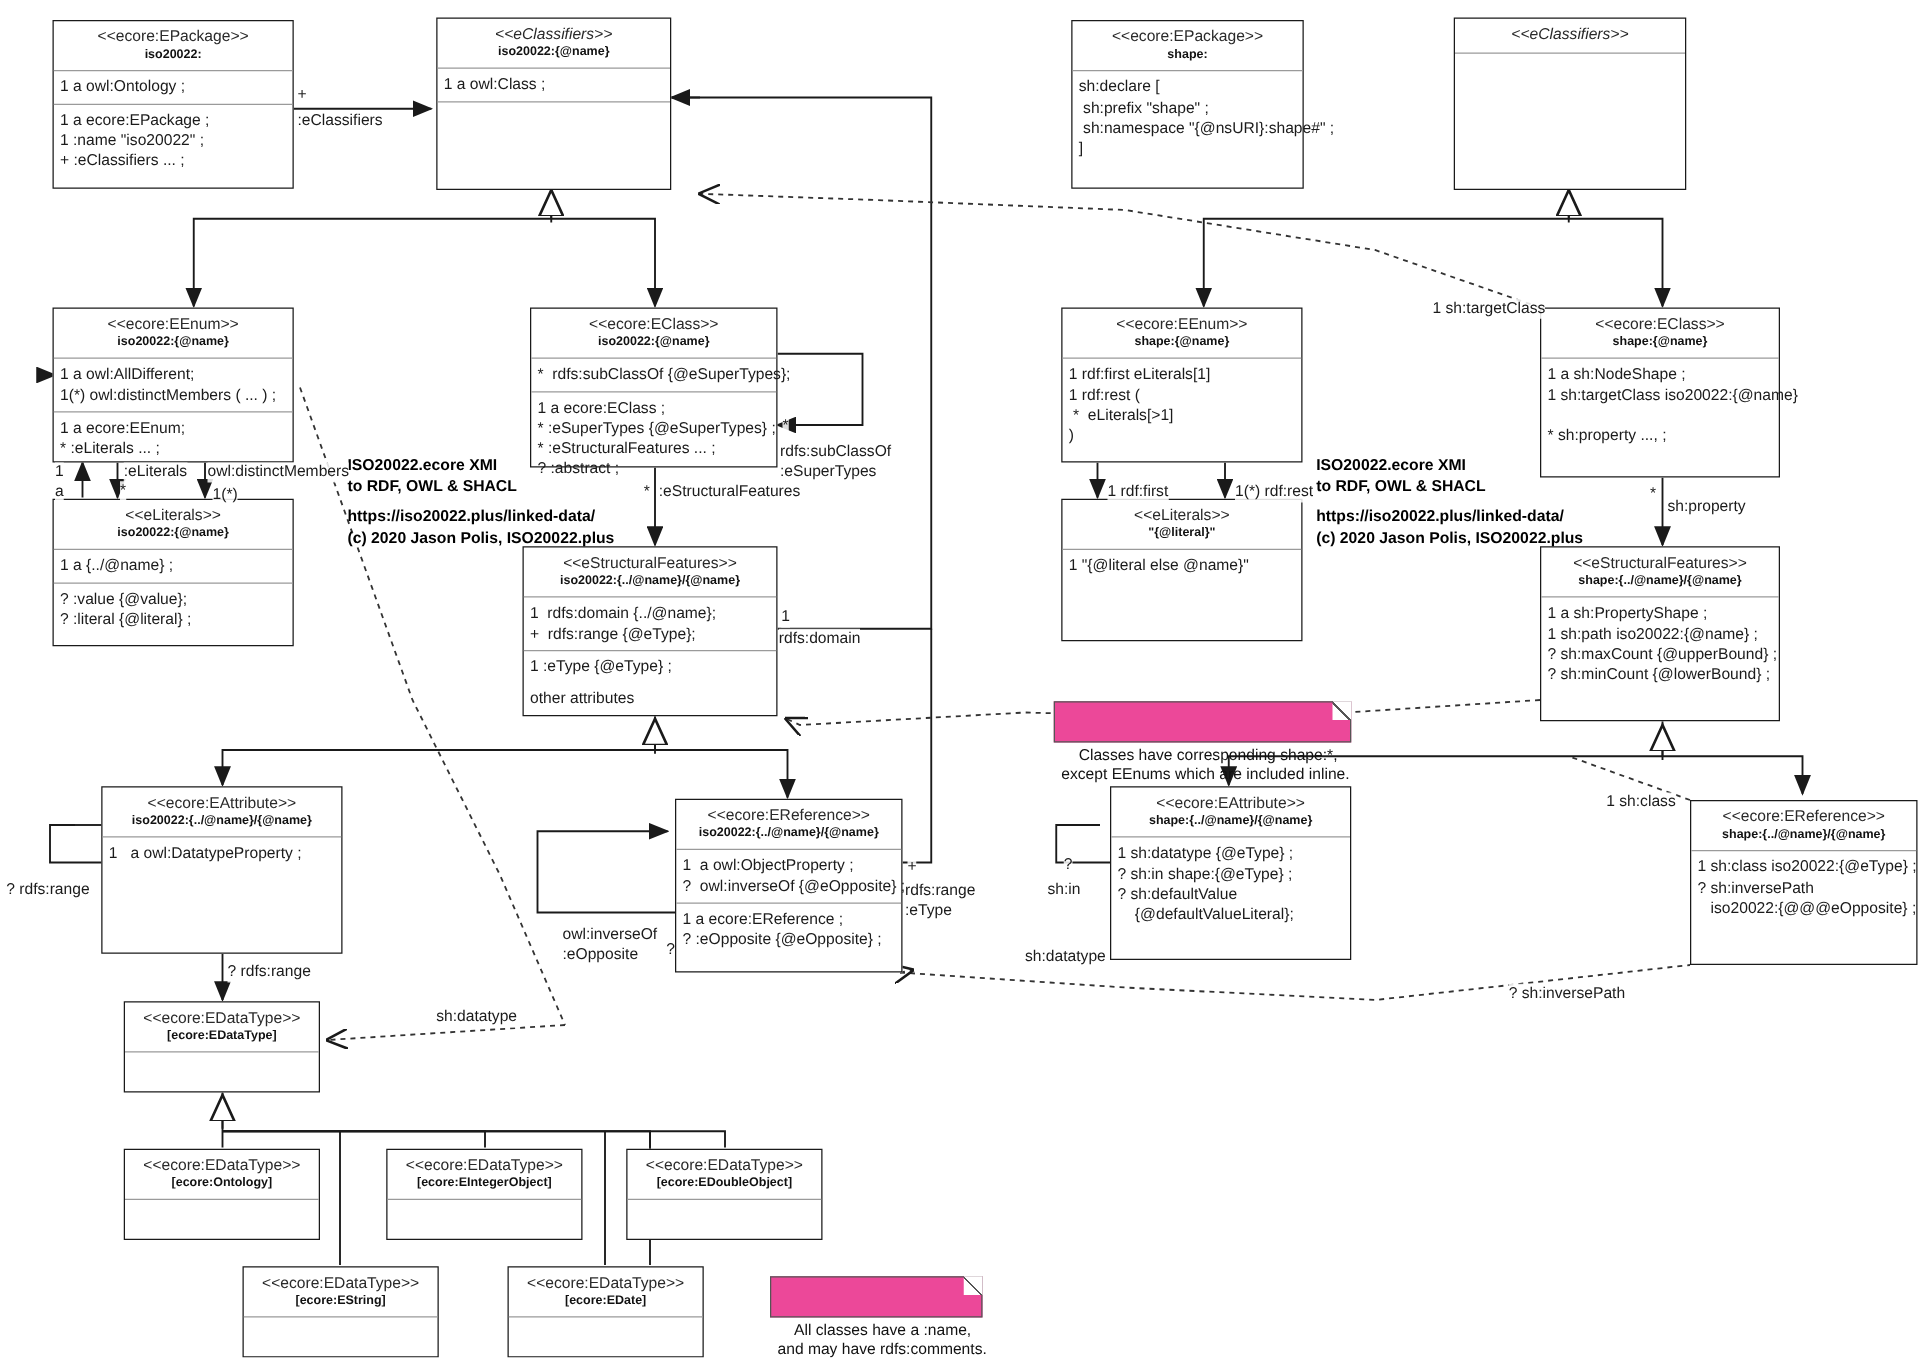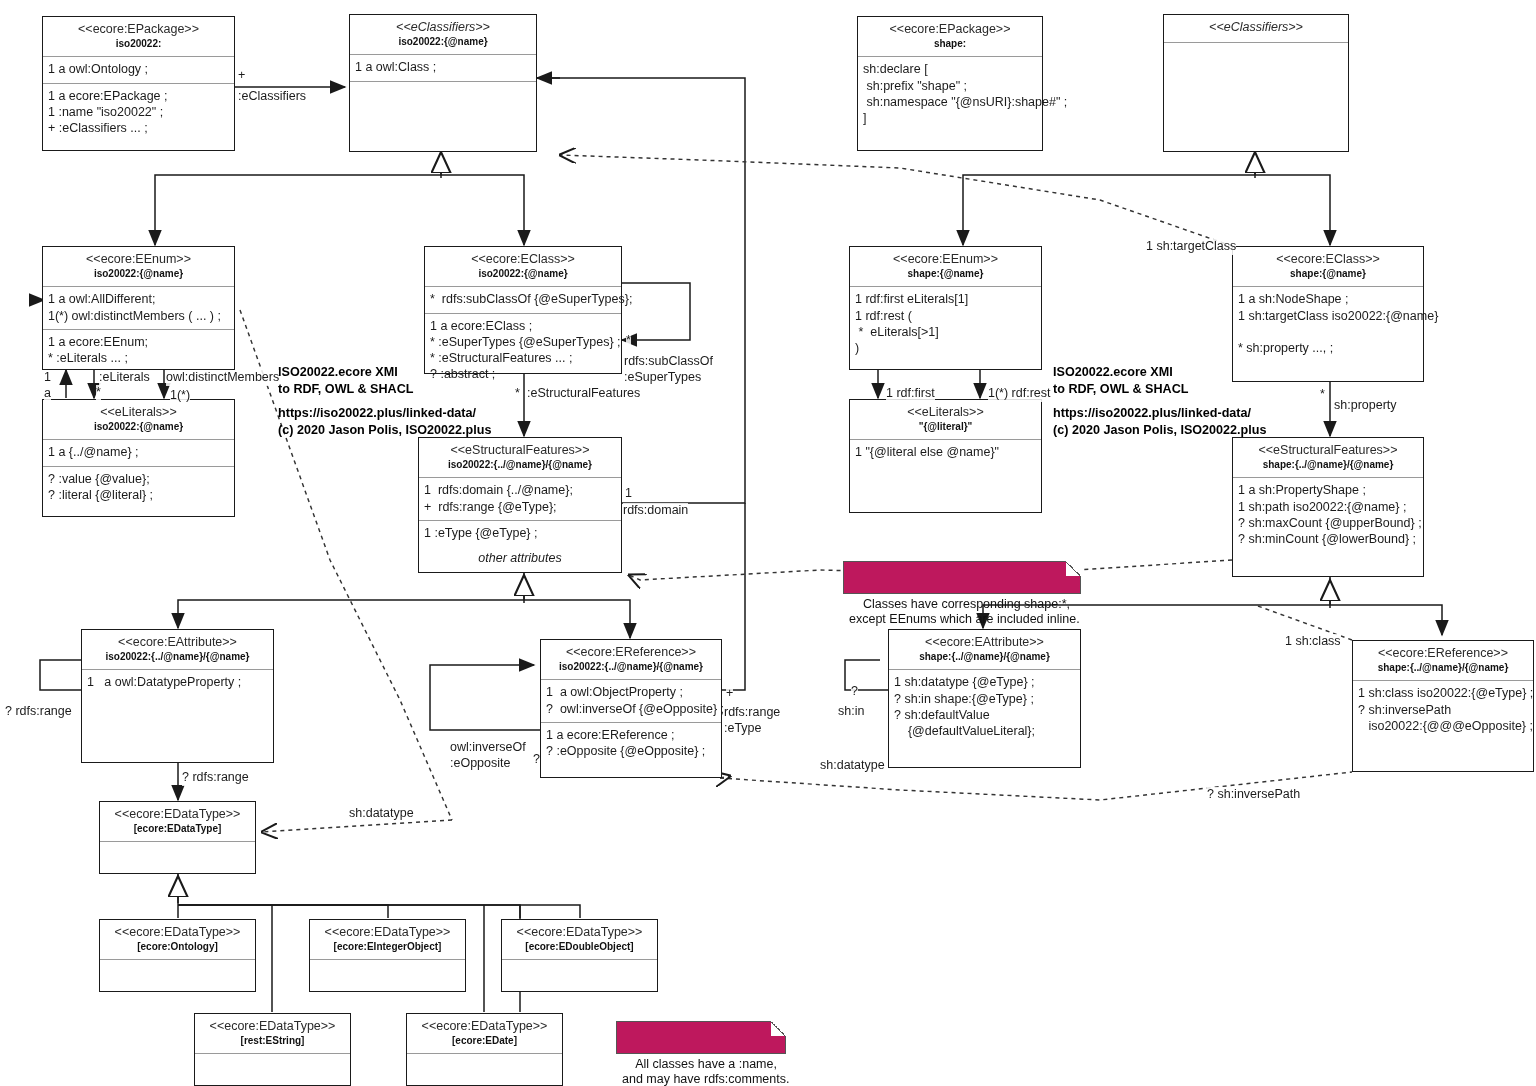--- a/index.html
+++ b/index.html
@@ -9,26 +9,26 @@
   svg.lines{position:absolute;left:0;top:0;width:1536px;height:1086px;pointer-events:none;}
 
   
   .umlbox{position:absolute;box-sizing:border-box;border:1.6px solid #1a1a1a;background:#fff;}
   .umlbox .hdr{padding:5px 4px 6px 4px;text-align:center;line-height:1.22;}
   .umlbox .stereo{font-size:12.5px;color:#2a2a2a;white-space:nowrap;}
   .umlbox .stereo.ital{font-style:italic;}
   .umlbox .nm{font-size:10px;font-weight:bold;color:#111;white-space:nowrap;margin-top:1px;}
   .umlbox .sep{border-top:1.4px solid #9a9a9a;}
   .umlbox .cmp{padding:4px 5px 5px 5px;font-size:12.5px;line-height:1.30;white-space:pre;color:#1b1b1b;}
-  .umlbox .cmp.ital{font-style:italic;text-align:center;}
+  .umlbox .cmp.ital{}
   .umlbox .grow{flex:1 1 auto;}
   .umlbox.flex{display:flex;flex-direction:column;}
 
   
-  .note{position:absolute;box-sizing:border-box;border:1.3px solid #555;background:#be185d;
+  .note{position:absolute;box-sizing:border-box;border:1.3px solid #555;background:#ec4899;
         font-size:12.5px;line-height:1.26;padding:3px 5px;white-space:pre;color:#111;}
   .note .fold{position:absolute;right:-1px;top:-1px;width:15px;height:15px;
         background:linear-gradient(225deg,#fff 0 50%,#555 50% 56%,#fff 56% 100%);
         border-left:0;}
 
   
   .lbl{position:absolute;font-size:12.5px;line-height:1.25;white-space:pre;color:#1b1b1b;
        background:rgba(255,255,255,0.86);}
   .credit{position:absolute;font-size:12.6px;font-weight:bold;line-height:1.32;
           white-space:pre;color:#000;background:transparent;}
@@ -345,21 +345,21 @@
       <div class="stereo">&lt;&lt;ecore:EDataType&gt;&gt;</div>
       <div class="nm">[ecore:EDoubleObject]</div>
     </div>
     <div class="sep"></div>
     <div class="cmp grow"></div>
   </div>
 
   <div class="umlbox flex" style="left:194px;top:1013px;width:157px;height:73px;">
     <div class="hdr">
       <div class="stereo">&lt;&lt;ecore:EDataType&gt;&gt;</div>
-      <div class="nm">[rest:EString]</div>
+      <div class="nm">[ecore:EString]</div>
     </div>
     <div class="sep"></div>
     <div class="cmp grow"></div>
   </div>
 
   <div class="umlbox flex" style="left:406px;top:1013px;width:157px;height:73px;">
     <div class="hdr">
       <div class="stereo">&lt;&lt;ecore:EDataType&gt;&gt;</div>
       <div class="nm">[ecore:EDate]</div>
     </div>

